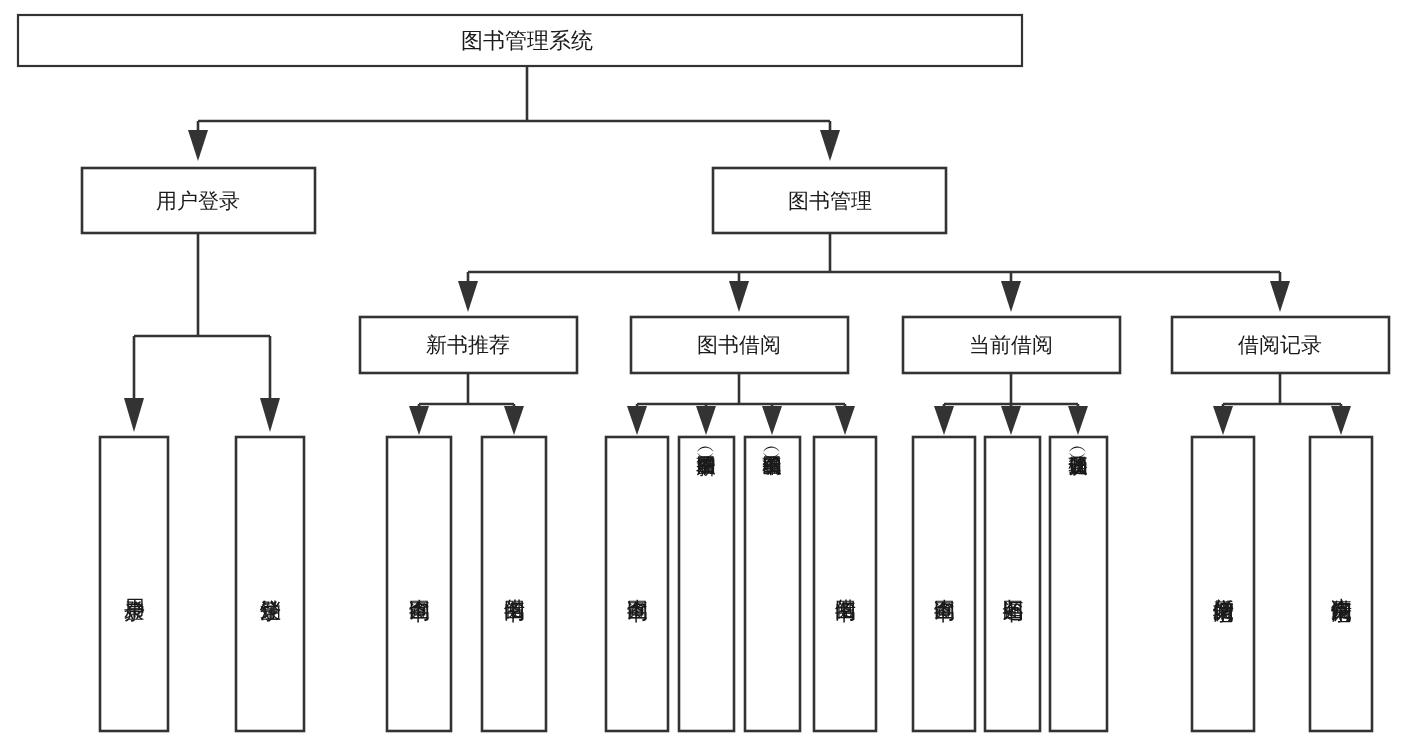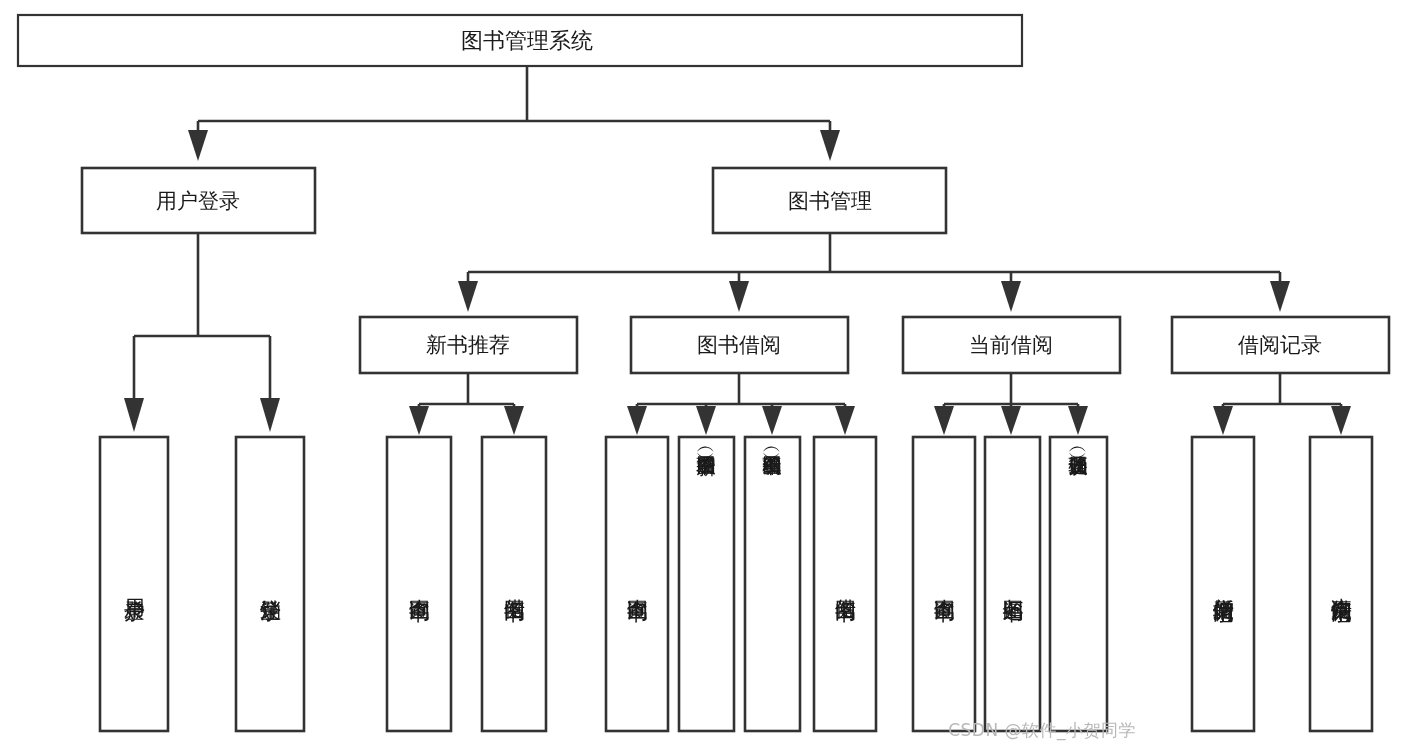--- a/index.html
+++ b/index.html
@@ -272,15 +272,14 @@
   </div>
 
   <div class="vertical-label-wrap" style="left:1192px; top:437px; width:62px; height:294px;">
     <span class="vertical-label">新增借阅记录</span>
   </div>
 
   <div class="vertical-label-wrap" style="left:1310px; top:437px; width:62px; height:294px;">
     <span class="vertical-label">查询借阅记录</span>
   </div>
 
-  <div class="watermark">CSDN @软件_小贺同学</div>
 
 </div>
 
 </body></html>

